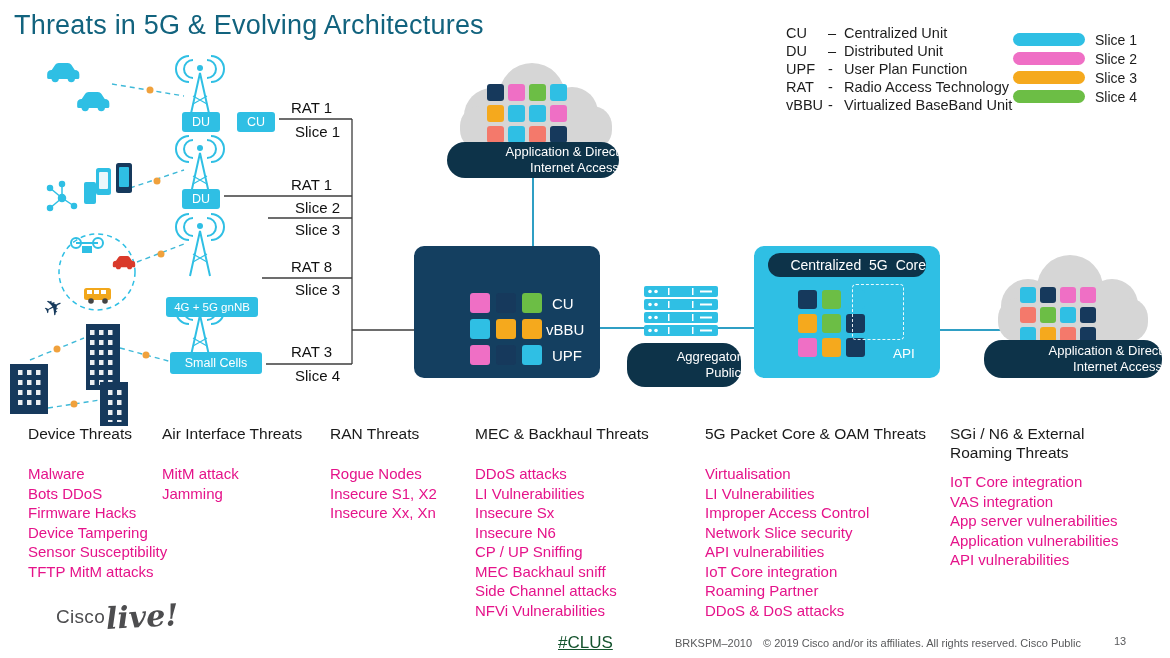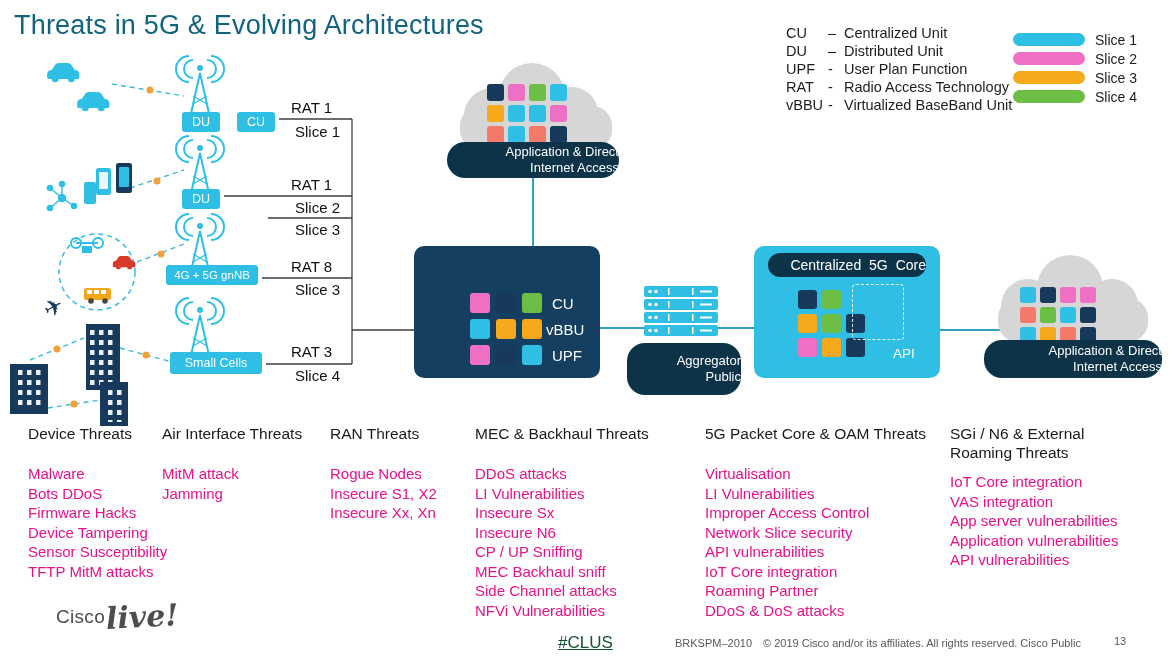--- a/index.html
+++ b/index.html
@@ -13,21 +13,21 @@
   .legend-abbr { left:786px; top:24px; font-size:14.5px; color:#1d1d1d; }
   .lrow { display:flex; line-height:18px; }
   .labbr { width:42px; }
   .ldash { width:16px; text-align:left; }
   .legend-slices { left:1013px; top:30px; }
   .srow { display:flex; align-items:center; height:19px; }
   .swatch { width:72px; height:13px; border-radius:6.5px; margin-right:10px; display:inline-block; }
   .slabel { font-size:14px; color:#1d1d1d; }
 
   .nbox { background:var(--cyan,#2fbfe4); color:#fff; border-radius:3px; display:flex; align-items:center; justify-content:center; font-size:12.5px; white-space:nowrap; }
-  .nbox.small-font { font-size:11.5px; }
+  .nbox.small-font { font-size:11.5px;margin-top:32px; }
 
   .lbl { font-size:15px; color:#111; white-space:nowrap; }
 
   .pill { background:var(--pill_navy,#0d3349); color:#fff; border-radius:18px; display:flex; flex-direction:column; align-items:flex-end; justify-content:center; text-align:center; font-size:13px; line-height:16px; }
   .mecbox { background:var(--mec_navy,#143f60); border-radius:10px; }
   .mec-pill { border-radius:13px; font-size:14.5px; }
   .corebox { background:var(--cyan,#2fbfe4); border-radius:10px; }
   .core-pill { border-radius:12px; font-size:14px; word-spacing:4px; }
   .wlabel { color:#fff; font-size:15px; white-space:nowrap; }
   .api { font-size:13.5px; }
@@ -316,21 +316,21 @@
       <div class="sq-row">
         <span class="sq" style="background-color: rgb(239, 111, 197);"></span>
         <span class="sq" style="background-color: rgb(22, 57, 92);"></span>
         <span class="sq" style="background-color: rgb(47, 191, 228);"></span>
       </div>
     </div>
   <span class="abs wlabel" style="left:552px;top:295px">CU</span>
   <span class="abs wlabel" style="left:546px;top:321px">vBBU</span>
   <span class="abs wlabel" style="left:552px;top:347px">UPF</span>
 
-  <div class="abs pill" style="left:627px;top:343px;width:114px;height:52px">
+  <div class="abs pill" style="left:627px;top:343px;width:114px;height:44px">
     <span>Aggregator</span>
     <span>Public</span>
   </div>
 
   <div class="abs corebox" style="left:754px;top:246px;width:186px;height:132px"></div>
   <div class="abs pill core-pill" style="left:768px;top:253px;width:158px;height:24px">Centralized 5G Core</div>
   <div class="abs grid g-core" style="left:798px;top:290px">
       <div class="sq-row">
         <span class="sq" style="background-color: rgb(22, 57, 92);"></span>
         <span class="sq" style="background-color: rgb(108, 190, 69);"></span>

